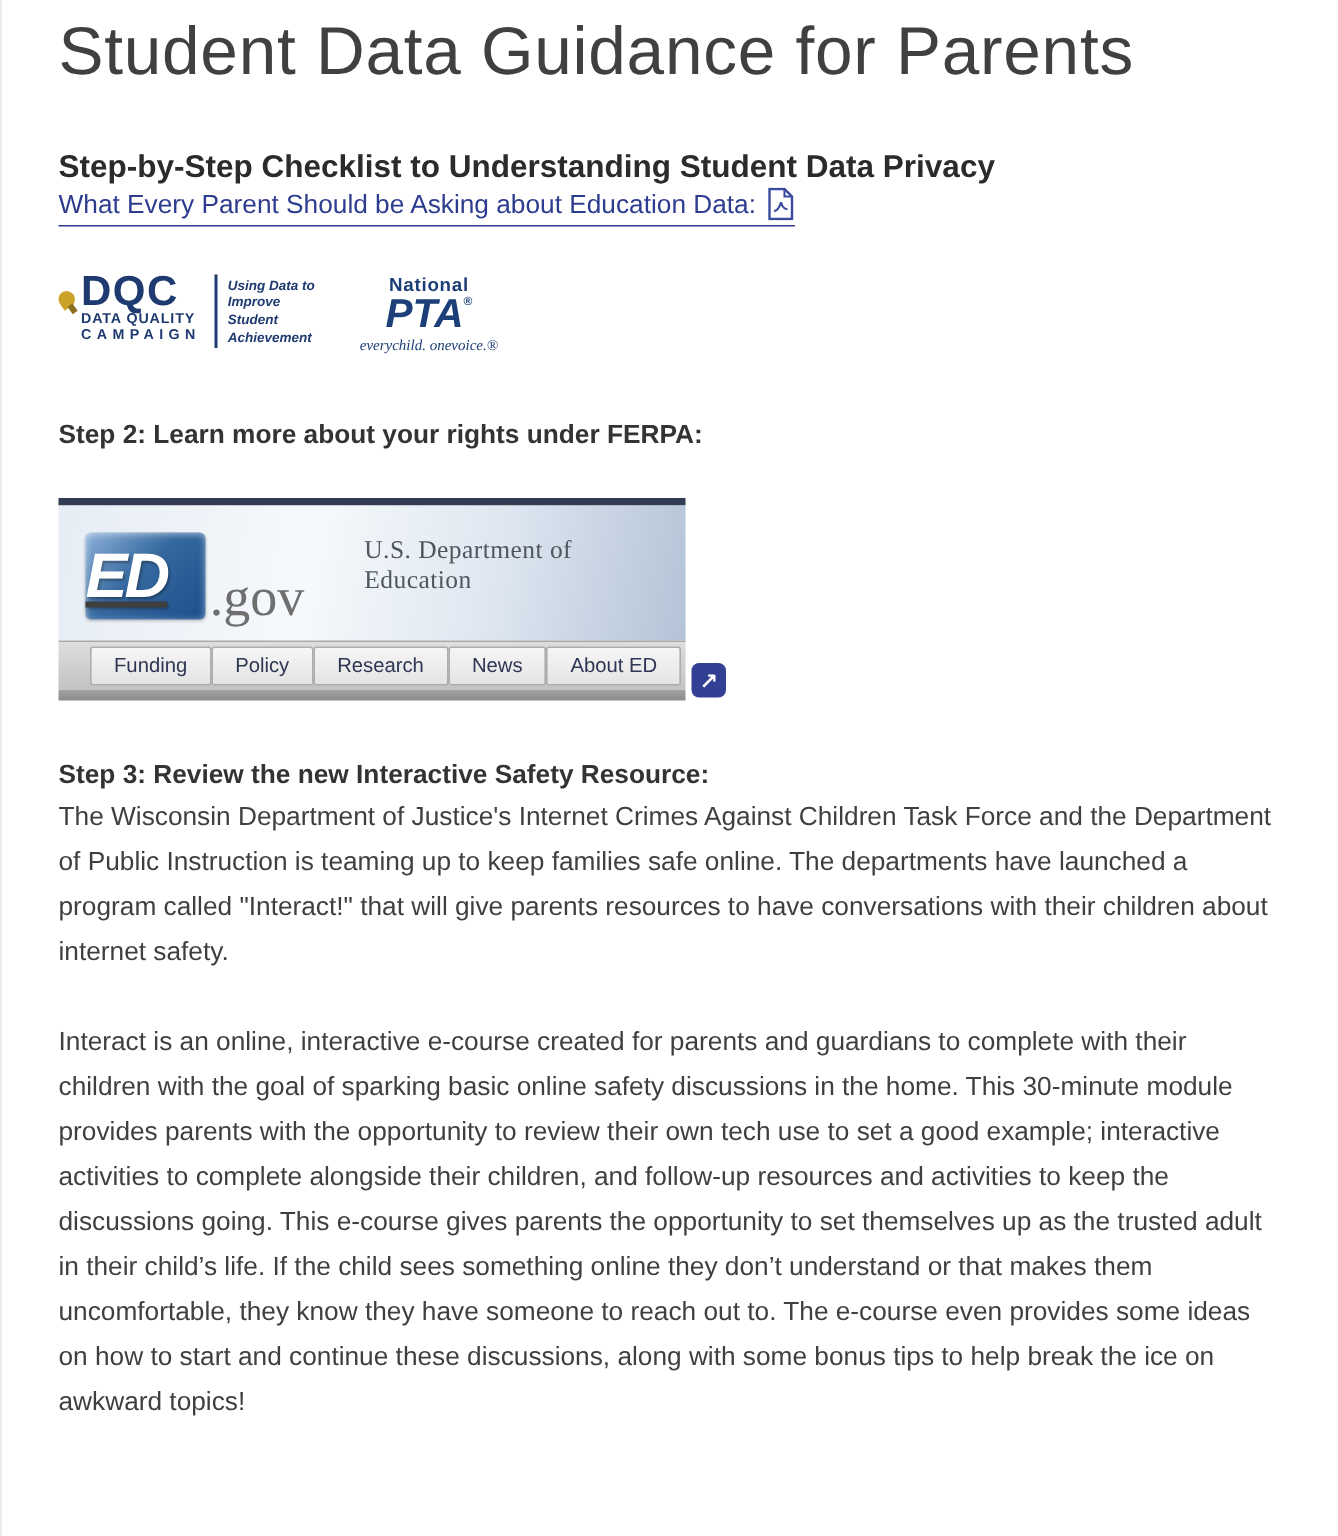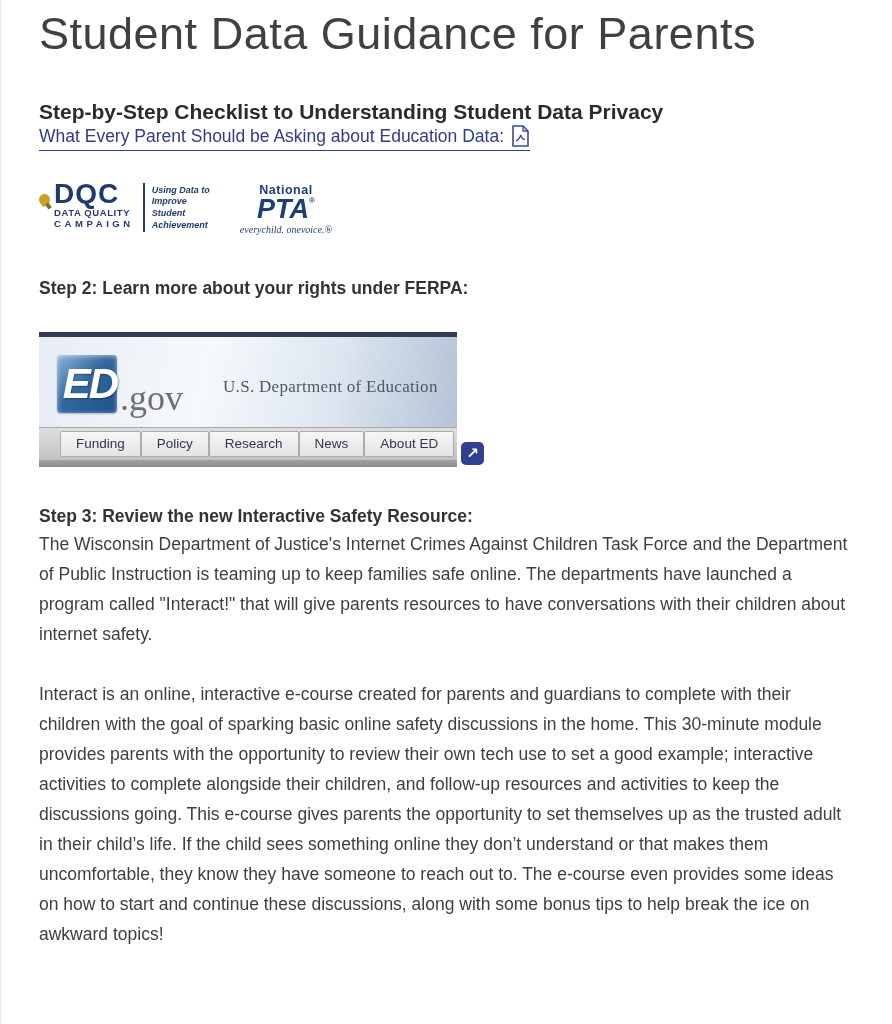--- a/index.html
+++ b/index.html
@@ -67,24 +67,24 @@
   .ferpa-link { margin-top:3px; }
   .step3-block { margin-top:36px; }
   
   .ed-figure { position:relative; width:418px; margin-top:30px; cursor:pointer; }
   .ed-topbar { height:5px; background:#323c52; }
   .ed-banner {
     height:90px; display:flex; align-items:flex-end; padding:0 0 14px 18px;
     background:linear-gradient(100deg,#e7edf5 0%,#f6f9fc 40%,#dde6f0 70%,#b4c3d7 100%);
   }
   .ed-logo-box {
-    width:60px; height:58px; border-radius:4px;
+    width:80px; height:58px; border-radius:4px;
     background:linear-gradient(135deg,#8fb2da 0%,#35699f 45%,#1d4f8d 100%);
     box-shadow:inset 0 1px 5px rgba(255,255,255,.55), 0 1px 2px rgba(0,0,0,.25);
-    display:flex; align-items:center; justify-content:flex-end;
+    display:flex; align-items:center; justify-content:flex-start;text-decoration:underline;
   }
   .ed-logo-text { font-weight:800; font-style:italic; font-size:42px; color:#fff; letter-spacing:-2px; text-shadow:1px 1px 2px rgba(0,0,0,.35); }
   .ed-gov { font-family:"Liberation Serif",serif; font-size:36px; color:#6f6f6f; margin-left:3px; line-height:0.8; }
   .ed-dept { font-family:"Liberation Serif",serif; font-size:17px; color:#50565e; margin:0 0 16px 40px; letter-spacing:0.3px; }
   .ed-navrow {
     height:33px; display:flex; align-items:center; gap:0; padding-left:21px;
     background:linear-gradient(#dedede,#c2c2c2); border-top:1px solid #a8a8a8;
   }
   .ed-tab {
     background:linear-gradient(#f6f6f6,#e4e4e4); border:1px solid #adadad; border-radius:2px;

